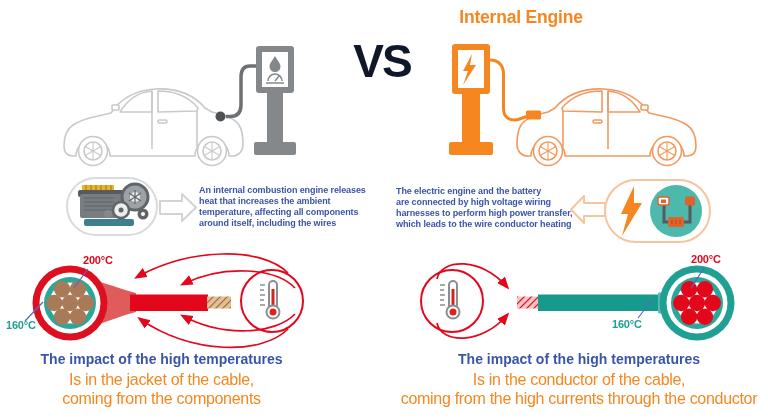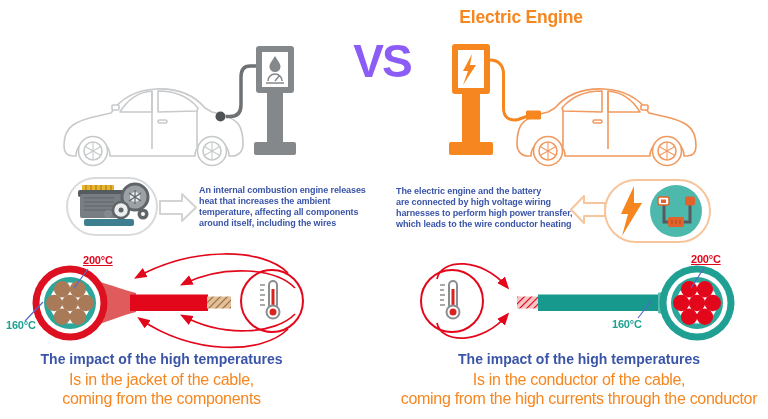--- a/index.html
+++ b/index.html
@@ -4,27 +4,27 @@
 <style>
   html,body{margin:0;padding:0;background:#fff;}
   .stage{position:relative;width:768px;height:419px;background:#fff;overflow:hidden;
          font-family:"Liberation Sans",sans-serif;}
   .stage svg{position:absolute;left:0;top:0;}
   .abs{position:absolute;}
   .title{font-weight:bold;font-size:17.5px;letter-spacing:-0.2px;text-align:center;}
   .title-ice{left:30px;top:7px;width:310px;color:#7c7c7c;}
   .title-ev{left:410px;top:7px;width:222px;color:#f6861f;}
   .vs{left:330px;top:34px;width:104px;text-align:center;font-weight:bold;font-size:46px;
-      color:#8b5cf6;letter-spacing:-2px;}
+      color:#0f172a;letter-spacing:-2px;}
   .desc{font-size:9px;font-weight:bold;color:#3a55a8;line-height:11px;letter-spacing:-0.1px;}
   .desc span{display:block;}
   .desc-ice{left:199px;top:185px;width:175px;}
   .desc-ev{left:396px;top:186px;width:195px;}
   .temp{font-size:11px;font-weight:bold;letter-spacing:-0.2px;}
-  .temp-red{color:#e3071c;text-decoration:underline;}
+  .temp-red{color:#e3071c;}
   .temp-teal{color:#1fa093;}
   .impact{text-align:center;}
   .impact-ice{left:34px;top:351px;width:255px;}
   .impact-ev{left:390px;top:351px;width:378px;}
   .impact .intro{font-size:14px;font-weight:bold;color:#3a55a8;margin-bottom:3px;}
   .impact .big{font-size:16px;font-weight:normal;color:#f6861f;line-height:19px;letter-spacing:-0.3px;}
   .impact-ev .big2{font-size:16px;}
 </style>
 </head>
 <body>
@@ -188,21 +188,21 @@
             <circle cx="689.1" cy="289.3" r="8.2"></circle>
         <circle cx="704.9" cy="316.7" r="8.2"></circle>
             <circle cx="689.1" cy="316.7" r="8.2"></circle>
       </g>
     </g>
     <path d="M704,268 L691,288 M638,318 L652,300" stroke="#5667c9" stroke-width="1.2" fill="none"></path>
   </g>
 </svg>
 
 <div class="abs vs">VS</div>
-<div class="abs title title-ev">Electric Engine</div>
+<div class="abs title title-ev">Internal Engine</div>
 
 <div class="abs desc desc-ice">
   <span>An internal combustion engine releases</span>
   <span>heat that increases the ambient</span>
   <span>temperature, affecting all components</span>
   <span>around itself, including the wires</span>
 </div>
 <div class="abs desc desc-ev">
   <span>The electric engine and the battery</span>
   <span>are connected by high voltage wiring</span>

